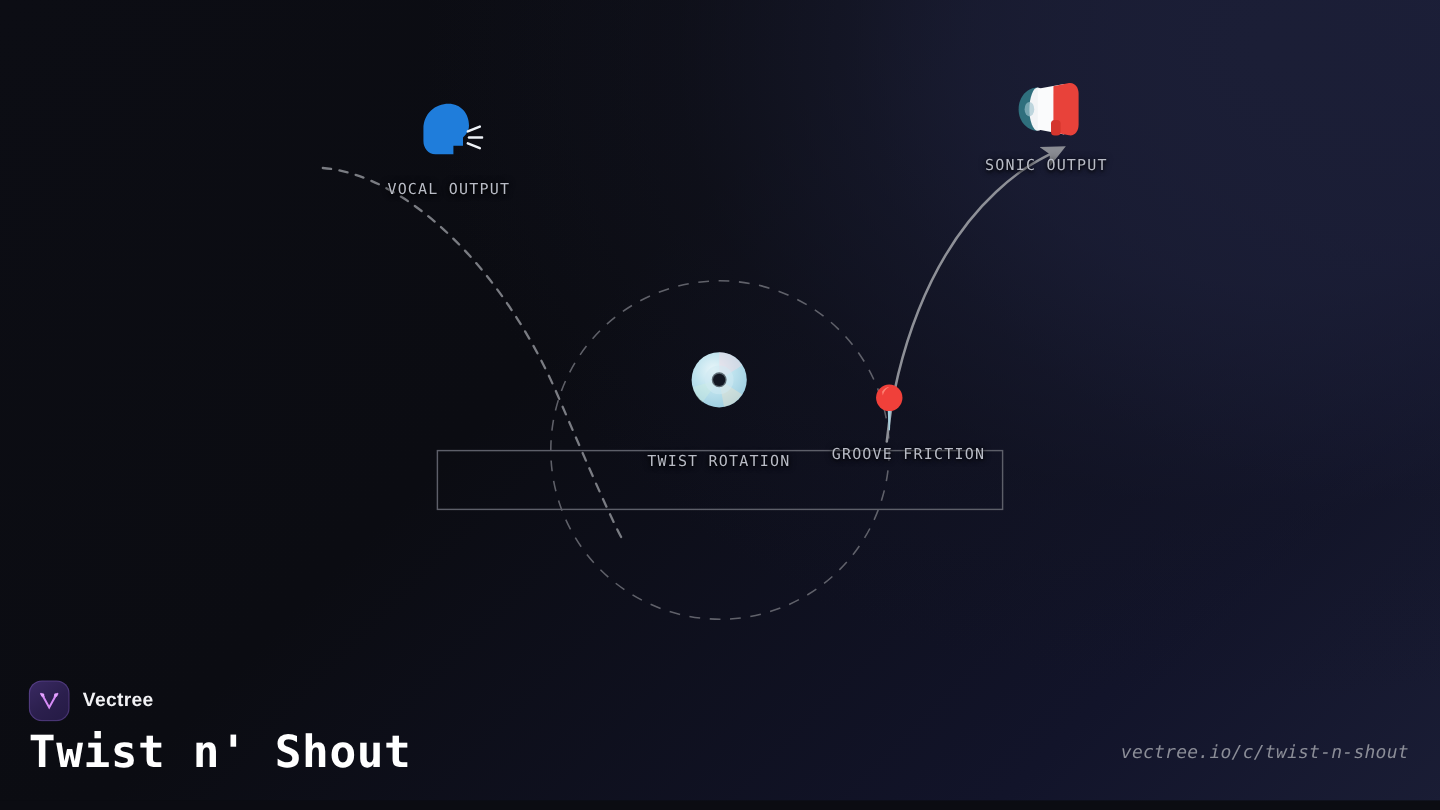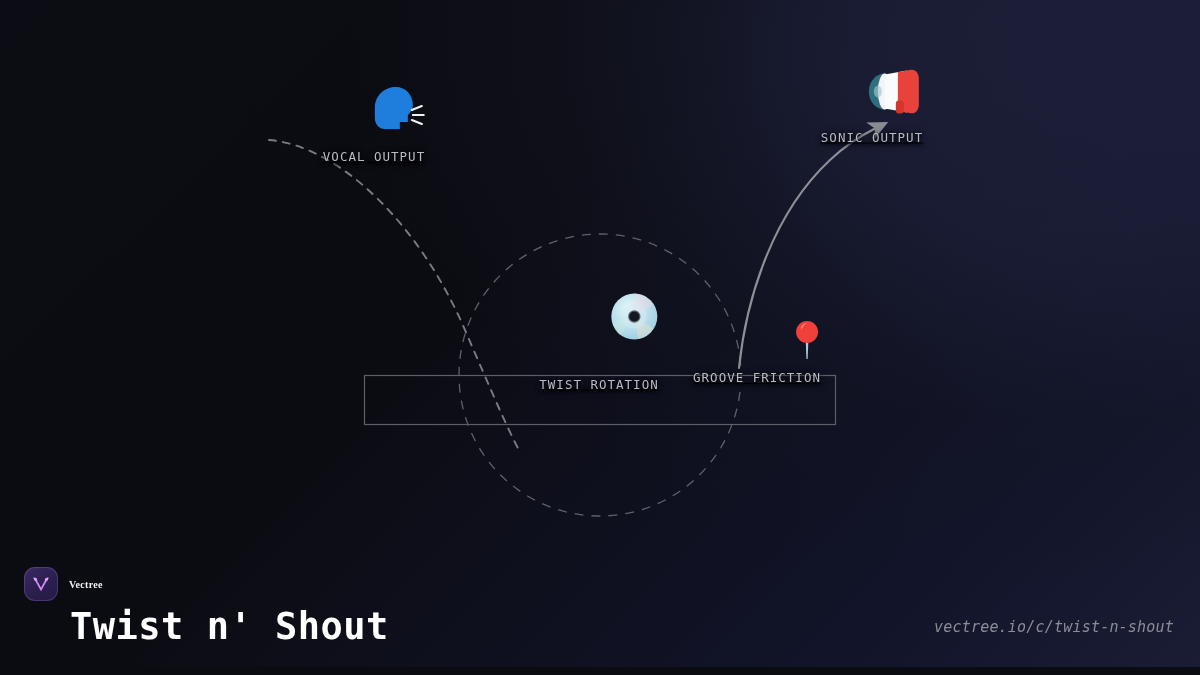--- a/index.html
+++ b/index.html
@@ -27,23 +27,22 @@
     left: 0; top: 0;
     width: 1200px;
     height: 675px;
   }
 
   
   .node {
     position: absolute;
     display: flex;
     flex-direction: column;
-    align-items: flex-end;
+    align-items: center;
     transform: translate(-50%, -50%);
-    text-decoration: underline;
   }
   .node-glyph {
     line-height: 1;
     display: block;
     user-select: none;
   }
   .node-label {
     margin-top: 7px;
     font-family: "DejaVu Sans Mono", "Liberation Mono", monospace;
     font-size: 12.5px;
@@ -91,37 +90,36 @@
     width: 34px;
     height: 34px;
     border-radius: 11px;
     background: linear-gradient(145deg, #3a2a63 0%, #2b1f4d 55%, #241a44 100%);
     box-shadow: inset 0 0 0 1px rgba(160,120,230,0.28);
     display: flex;
     align-items: center;
     justify-content: center;
   }
   #brand-name {
-    font-family: Liberation Serif, serif;
-    font-size: 10px;
+    font-family: Liberation Sans, sans-serif;
+    font-size: 16px;
     font-weight: bold;
     color: #f2f2f5;
     letter-spacing: 0.3px;
   }
   #page-title {
     position: absolute;
     left: 24px;
     top: 50px;
     font-family: "DejaVu Sans Mono", "Liberation Mono", monospace;
     font-size: 37px;
     font-weight: bold;
     color: #ffffff;
     letter-spacing: 0.5px;
     white-space: nowrap;
-    margin-left: 46px;
   }
   #page-url {
     position: absolute;
     right: 26px;
     top: 63px;
     font-family: "DejaVu Sans Mono", "Liberation Mono", monospace;
     font-size: 15px;
     color: #8b8d97;
     letter-spacing: 0.2px;
     white-space: nowrap;

